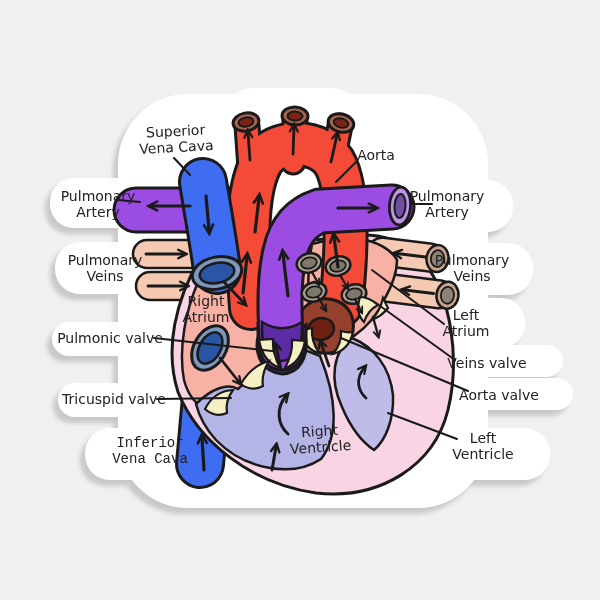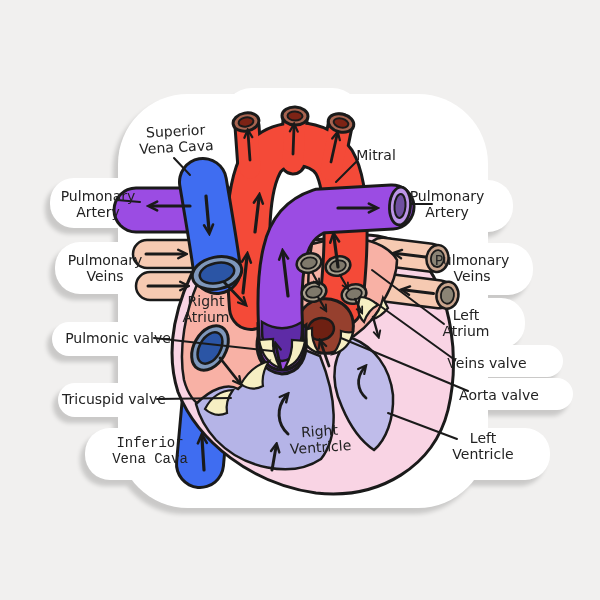--- a/index.html
+++ b/index.html
@@ -231,21 +231,21 @@
     <path class="leader" d="M 468,391 L 341,338"></path>
     <path class="leader" d="M 457,439 L 388,413"></path>
   </g>
 </svg>
 
 <div class="lbl" style="left:176px;top:139px;transform:translate(-50%,-50%) rotate(-3deg);">
   <span>Superior</span><br>
   <span>Vena Cava</span>
 </div>
 <div class="lbl" style="left:376px;top:155px;">
-  <span>Mitral</span>
+  <span>Aorta</span>
 </div>
 <div class="lbl" style="left:98px;top:204px;">
   <span>Pulmonary</span><br>
   <span>Artery</span>
 </div>
 <div class="lbl" style="left:447px;top:204px;">
   <span>Pulmonary</span><br>
   <span>Artery</span>
 </div>
 <div class="lbl" style="left:105px;top:268px;">
@@ -257,21 +257,21 @@
   <span>Veins</span>
 </div>
 <div class="lbl" style="left:206px;top:309px;">
   <span>Right</span><br>
   <span>Atrium</span>
 </div>
 <div class="lbl" style="left:466px;top:323px;">
   <span>Left</span><br>
   <span>Atrium</span>
 </div>
-<div class="lbl" style="left:110px;top:338px;margin-left:8px;">
+<div class="lbl" style="left:110px;top:338px;">
   <span>Pulmonic valve</span>
 </div>
 <div class="lbl" style="left:114px;top:399px;">
   <span>Tricuspid valve</span>
 </div>
 <div class="lbl" style="left:150px;top:451px;font-family:Liberation Mono, monospace;">
   <span>Inferior</span><br>
   <span>Vena Cava</span>
 </div>
 <div class="lbl" style="left:320px;top:439px;transform:translate(-50%,-50%) rotate(-4deg);">

